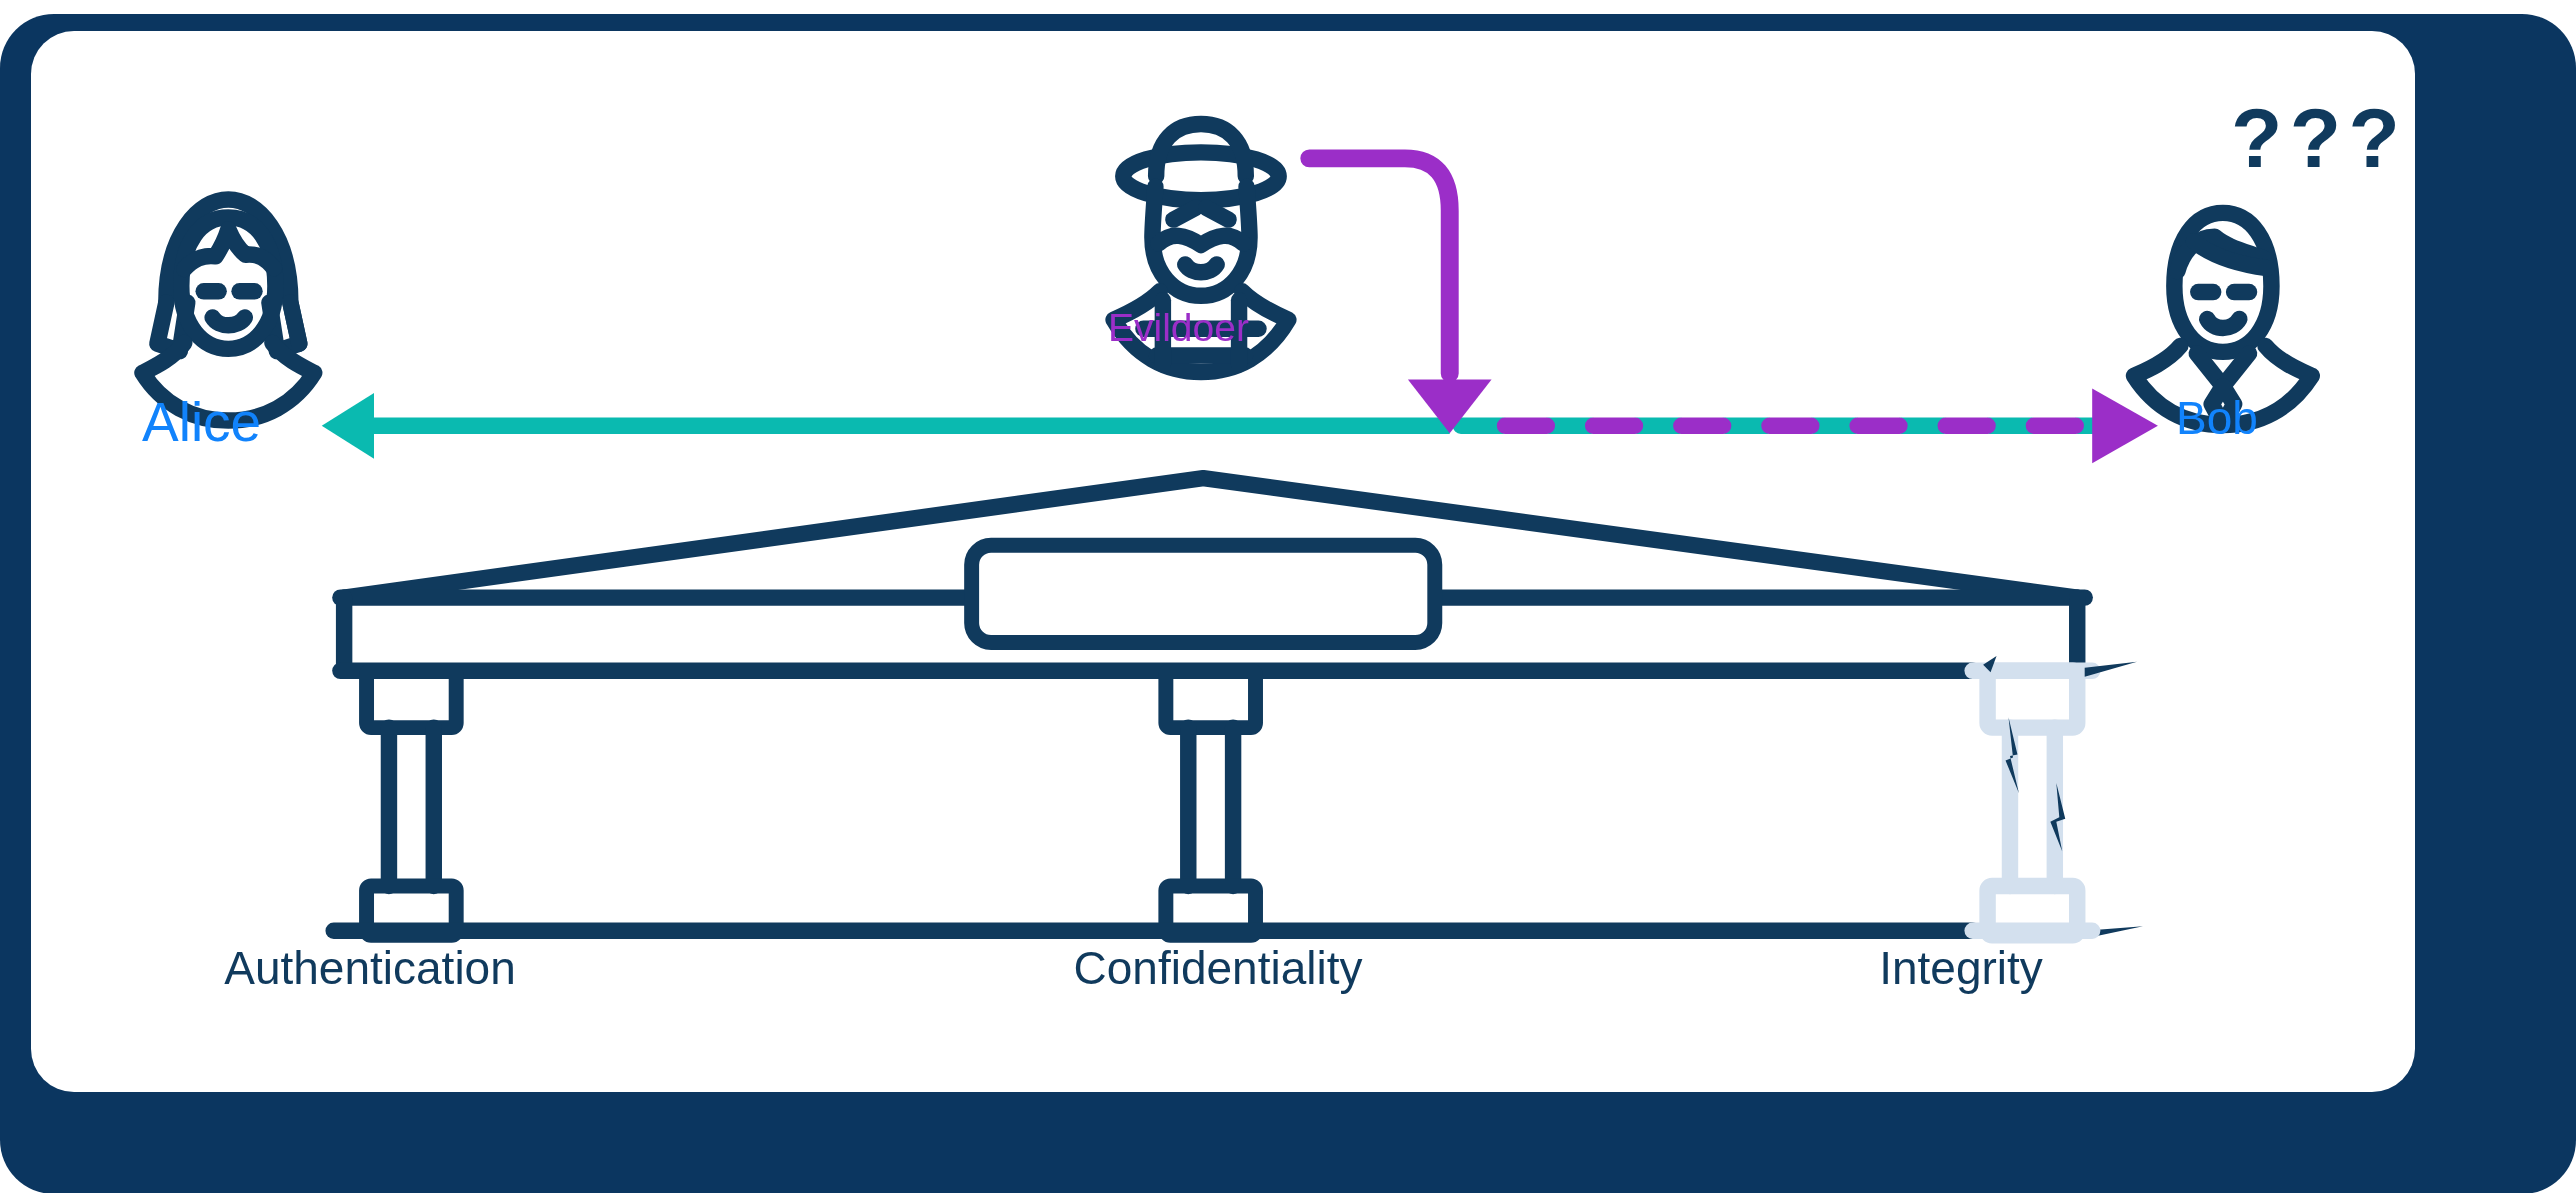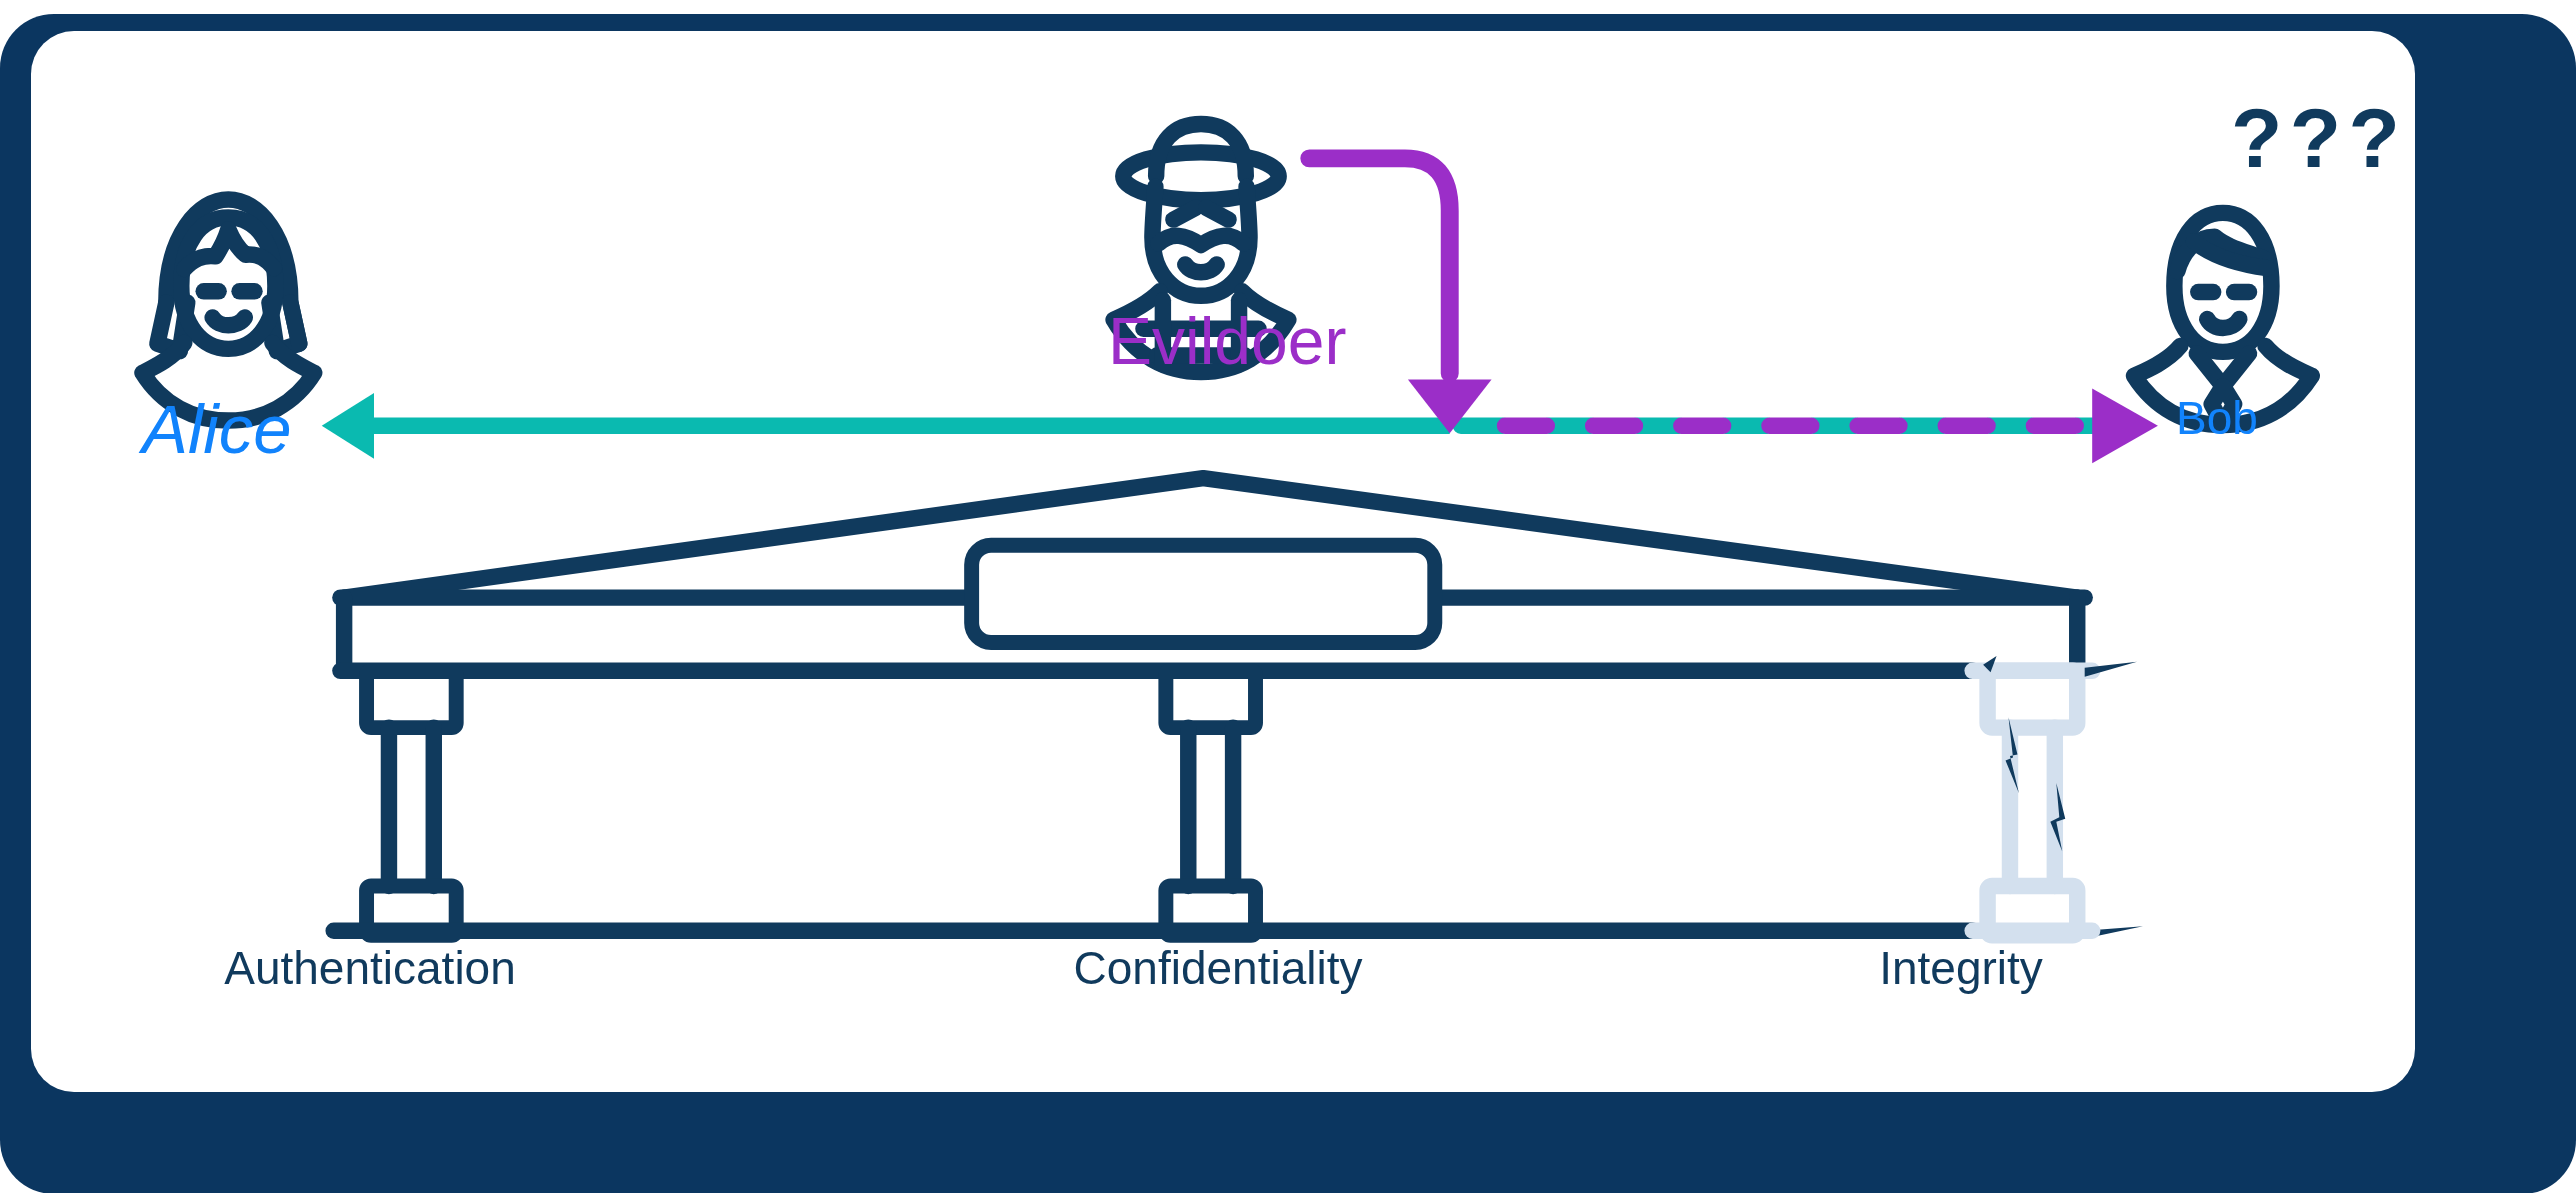--- a/index.html
+++ b/index.html
@@ -45,34 +45,33 @@
   .scene svg { display: block; }
 
   
   .lbl {
     position: absolute;
     white-space: nowrap;
     line-height: 1;
   }
   .lbl-alice {
     left: 142px; top: 395px;
-    font-size: 69px;
+    font-size: 55px;
     font-weight: 400;
     color: #1183fc;
-    font-style: italic;
   }
   .lbl-bob {
     left: 2176px; top: 395px;
     font-size: 46px;
     font-weight: 400;
     color: #1183fc;
   }
   .lbl-evildoer {
     left: 1108px; top: 308px;
-    font-size: 66px;
+    font-size: 39px;
     font-weight: 400;
     color: #9b2ec8;
   }
   .lbl-pillar {
     font-size: 46px;
     font-weight: 300;
     color: #103a5d;
     text-align: center;
   }
   .lbl-auth  { left: 90px;  top: 945px; width: 560px; }

